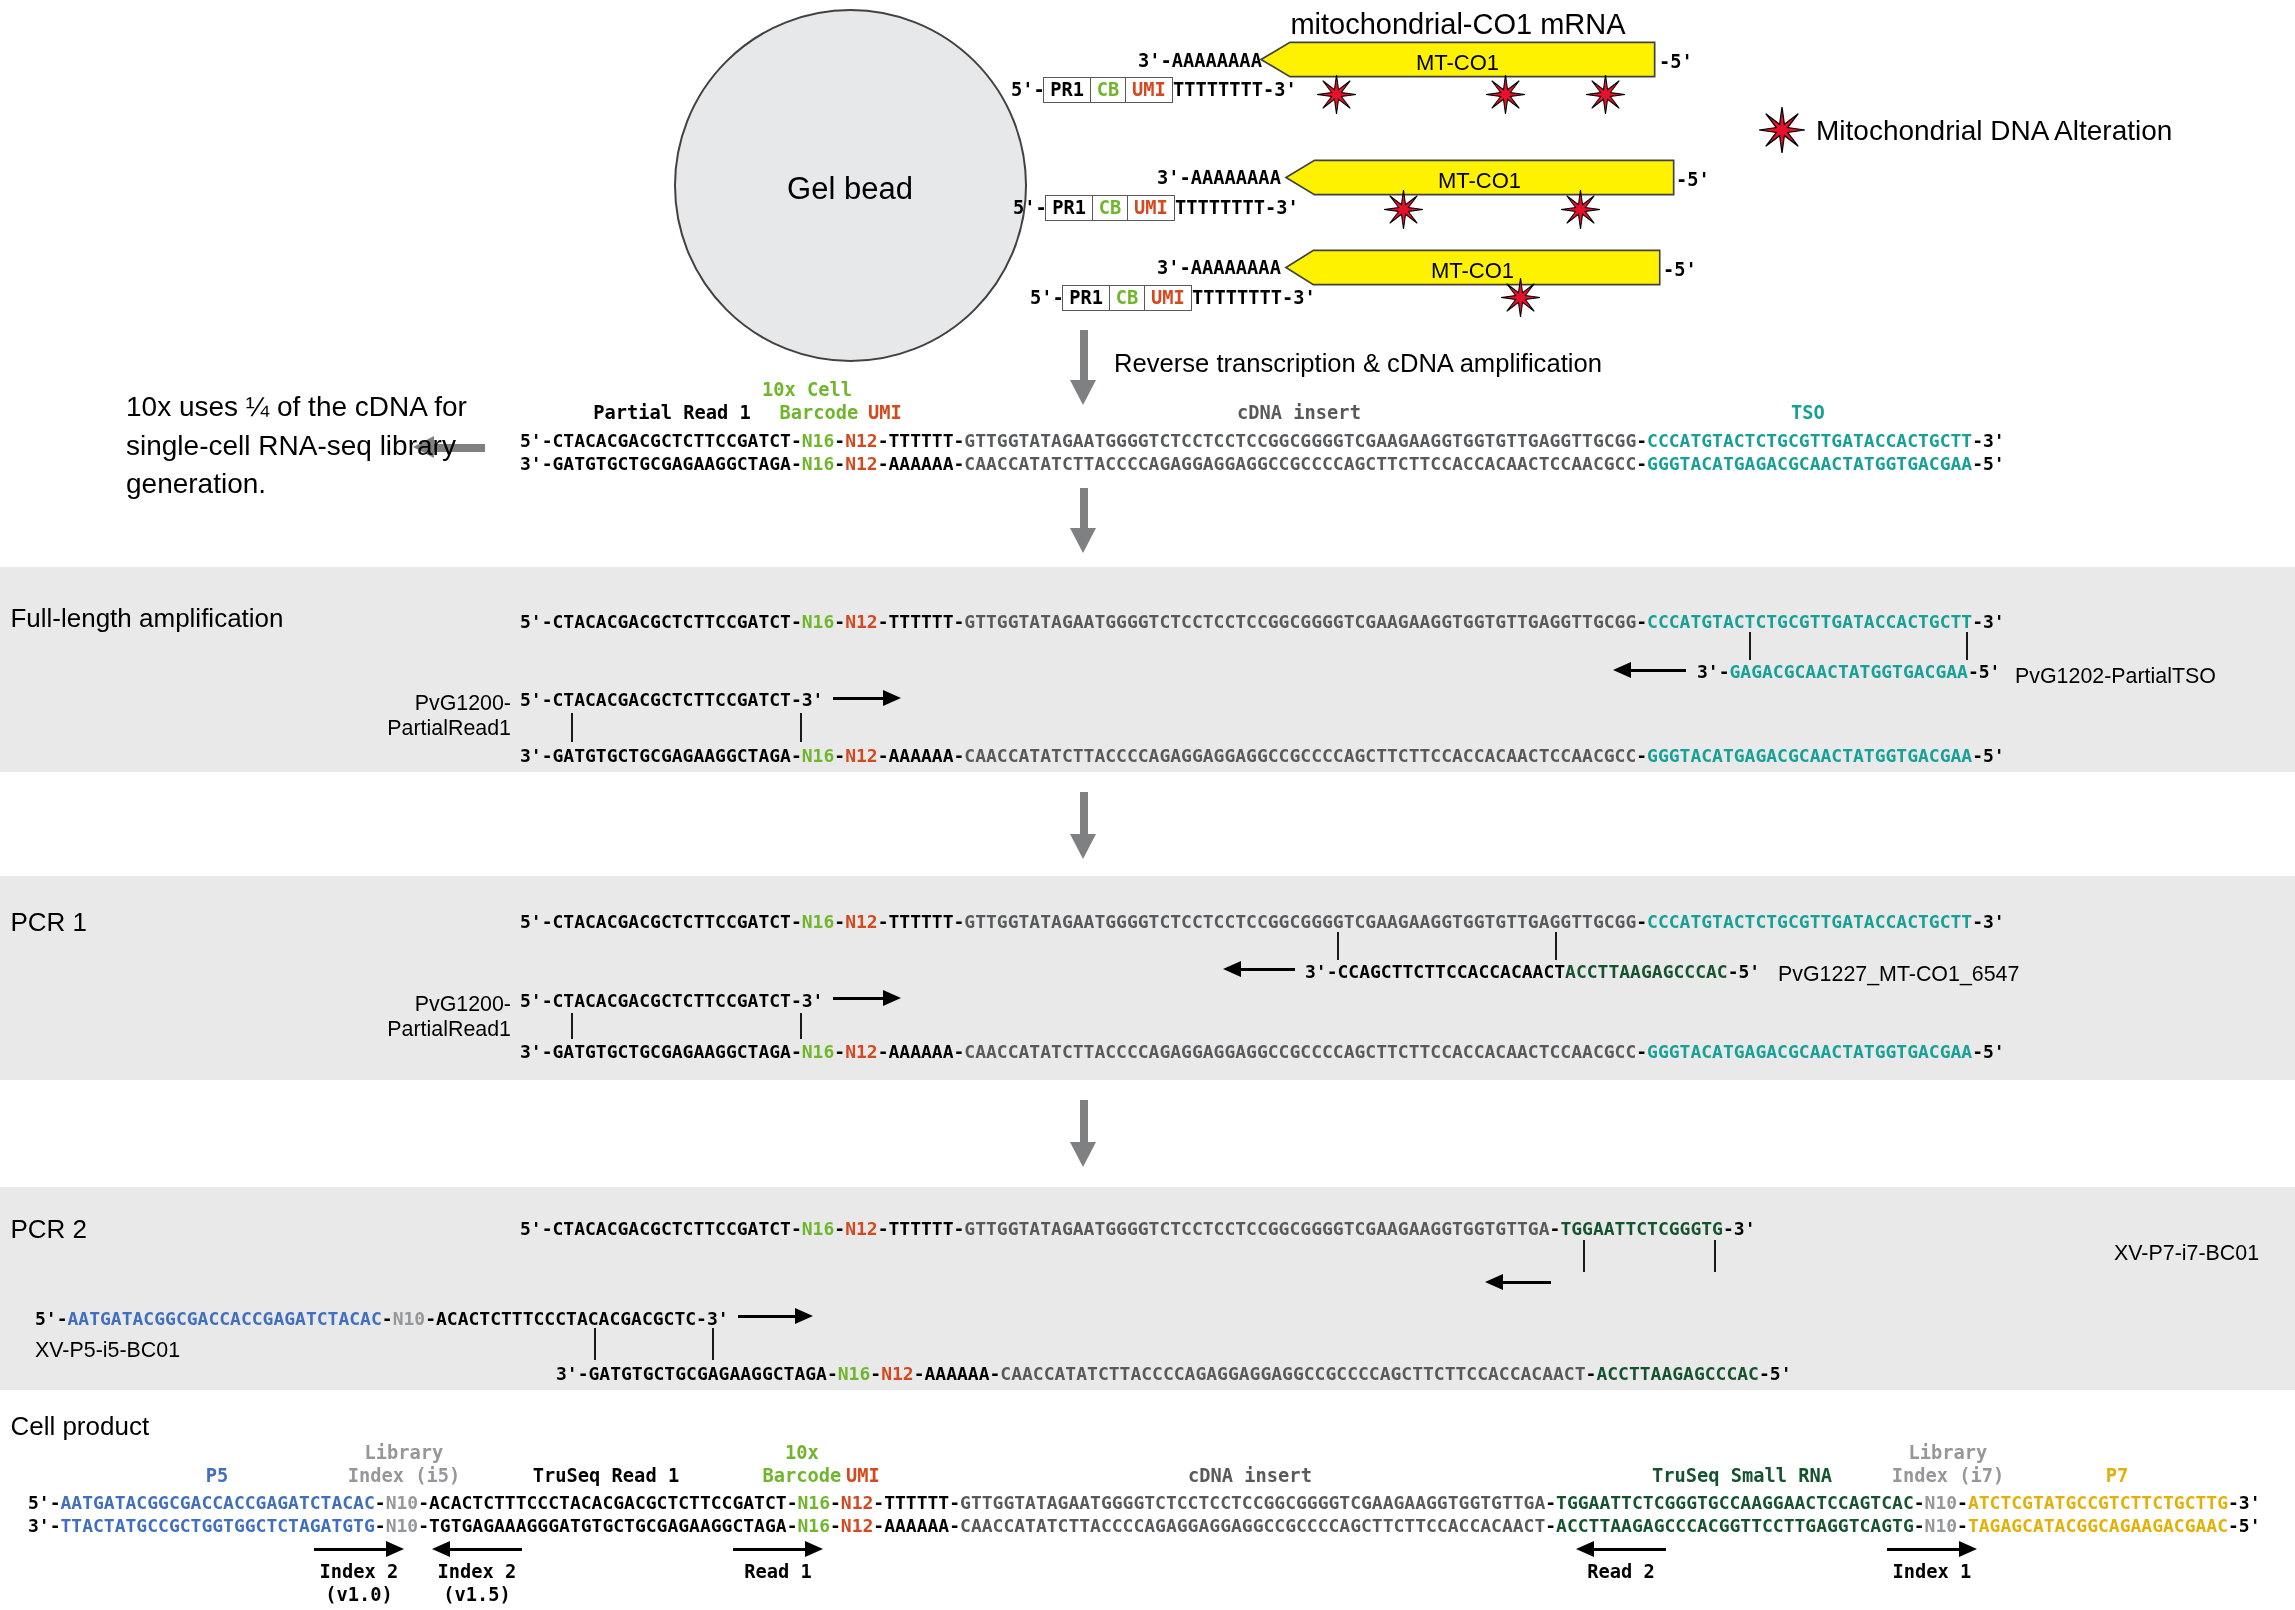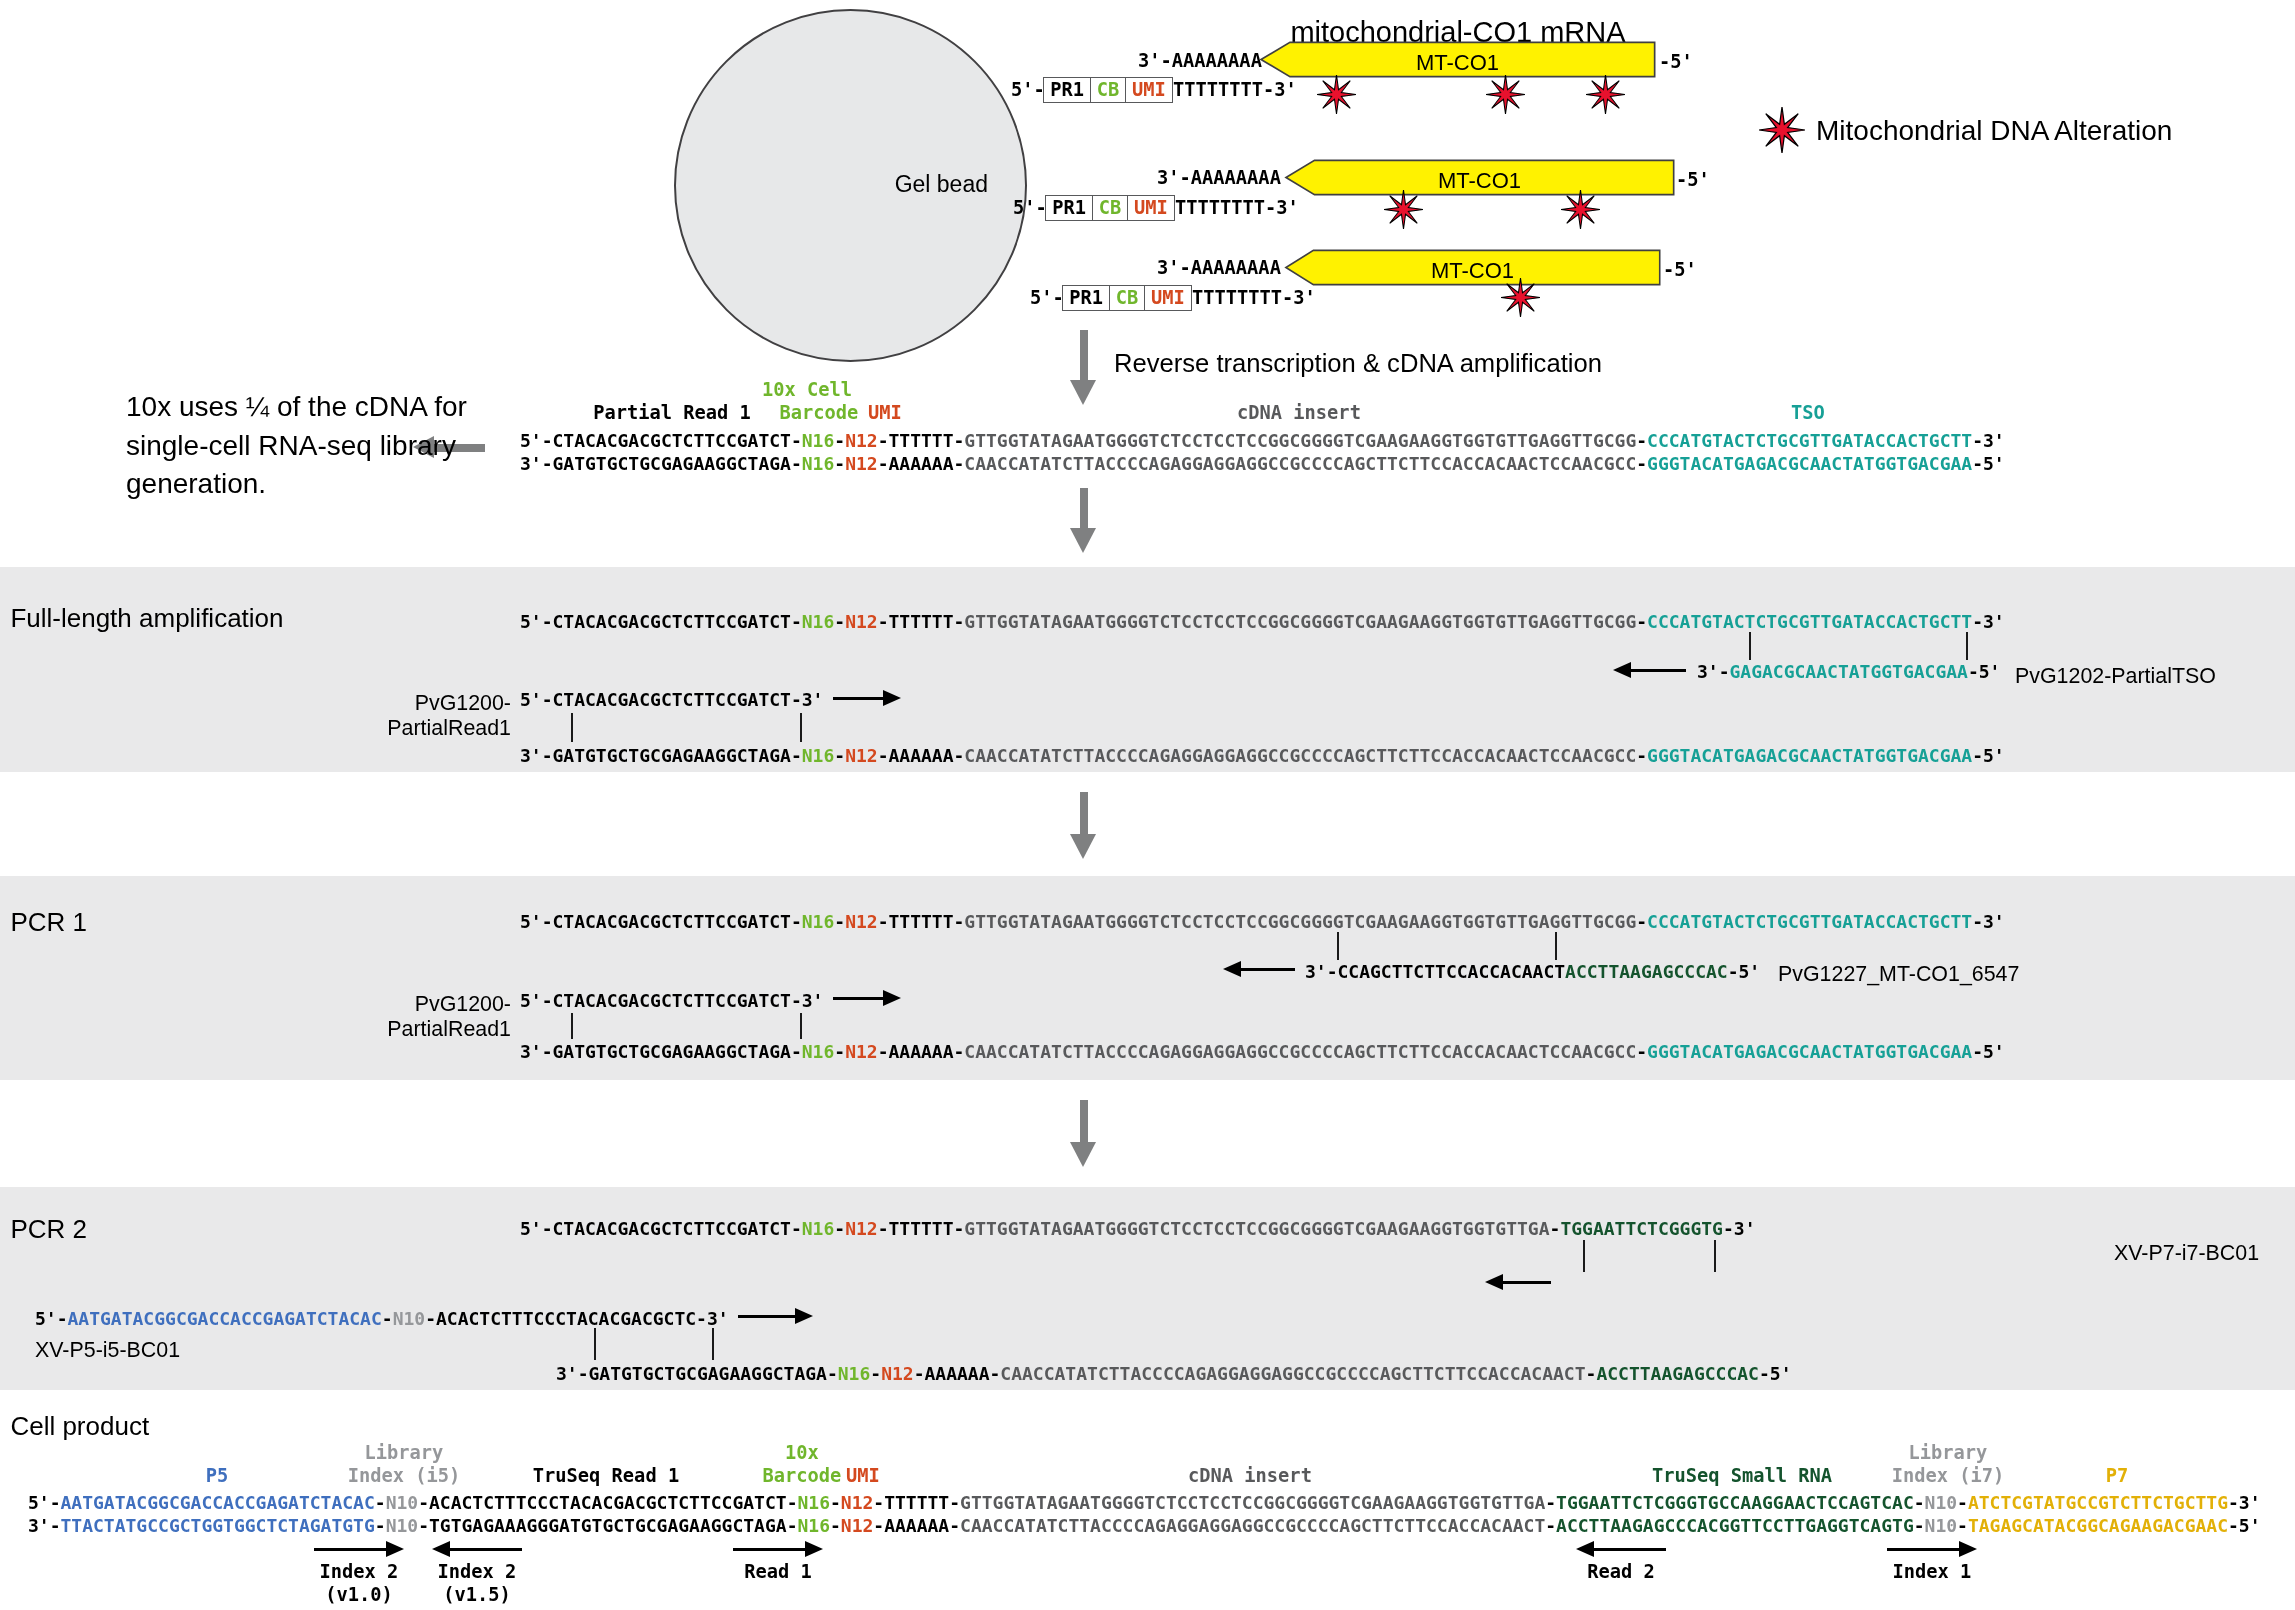--- a/index.html
+++ b/index.html
@@ -46,23 +46,23 @@
   </defs>
 </svg>
 
 <div id="stage">
 
   <div class="band" style="top:567px;height:205px;"></div>
   <div class="band" style="top:876px;height:204px;"></div>
   <div class="band" style="top:1187px;height:203px;"></div>
 
   <div class="bead"></div>
-  <div class="sans" style="left:712px;top:171px;width:276px;text-align:right;font-size:23px;">Gel bead</div>
-
-  <div class="sans" style="left:1458px;top:16px;transform:translateX(-50%);font-size:29px;">mitochondrial-CO1 mRNA</div>
+  <div class="sans" style="left:712px;top:171px;width:276px;text-align:center;font-size:31px;">Gel bead</div>
+
+  <div class="sans" style="left:1458px;top:8px;transform:translateX(-50%);font-size:29px;">mitochondrial-CO1 mRNA</div>
 
   <div class="clabel" style="left:1200px;top:50px;">3'-AAAAAAAA</div>
   <svg class="star" style="left:1259px;top:41px;" width="397" height="37" viewBox="0 0 590 54" preserveAspectRatio="none">
       <use href="#genearrow"></use>
     </svg>
   <div class="gene-label" style="left:1259px;top:50px;width:397px;">MT-CO1</div>
   <div class="clabel" style="left:1676px;top:51px;">-5'</div>
   <div class="construct" style="left:1011px;top:77px;">
     <span class="mono">5'-</span>
       <span class="box">PR1</span>

